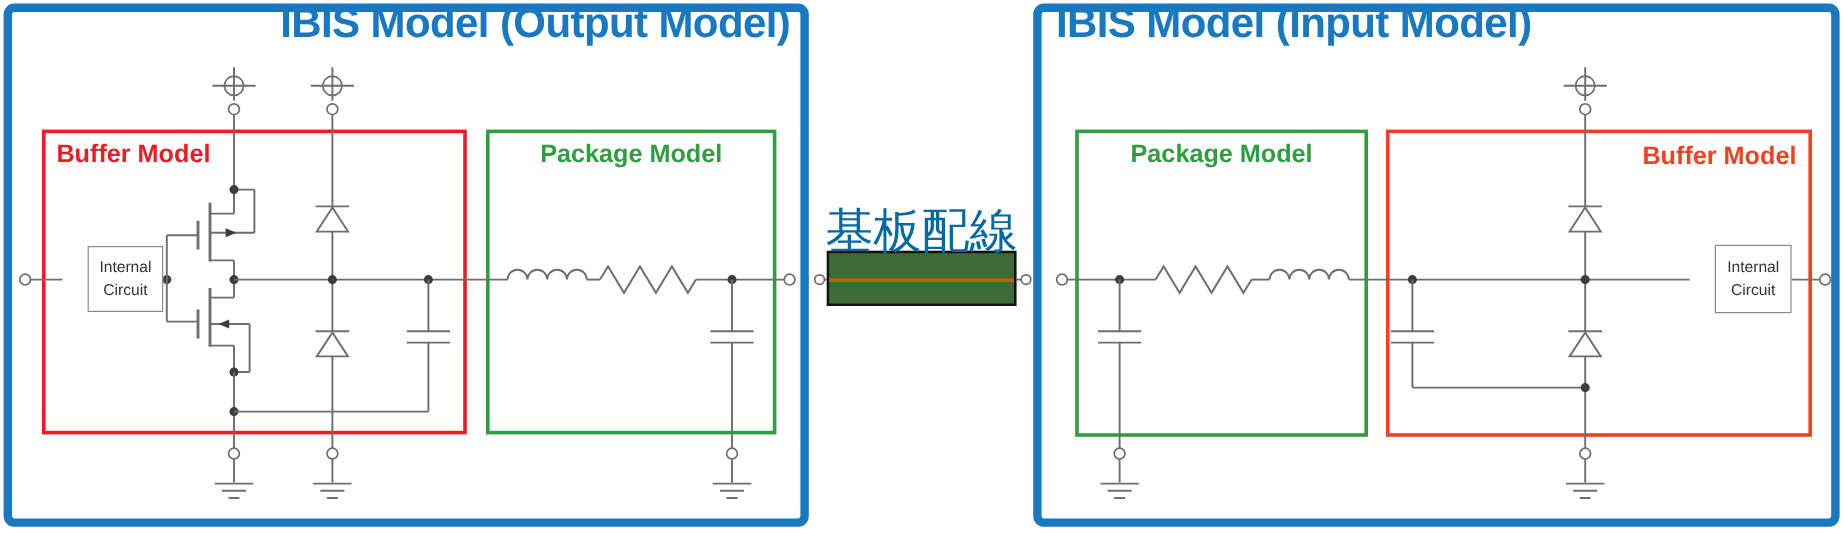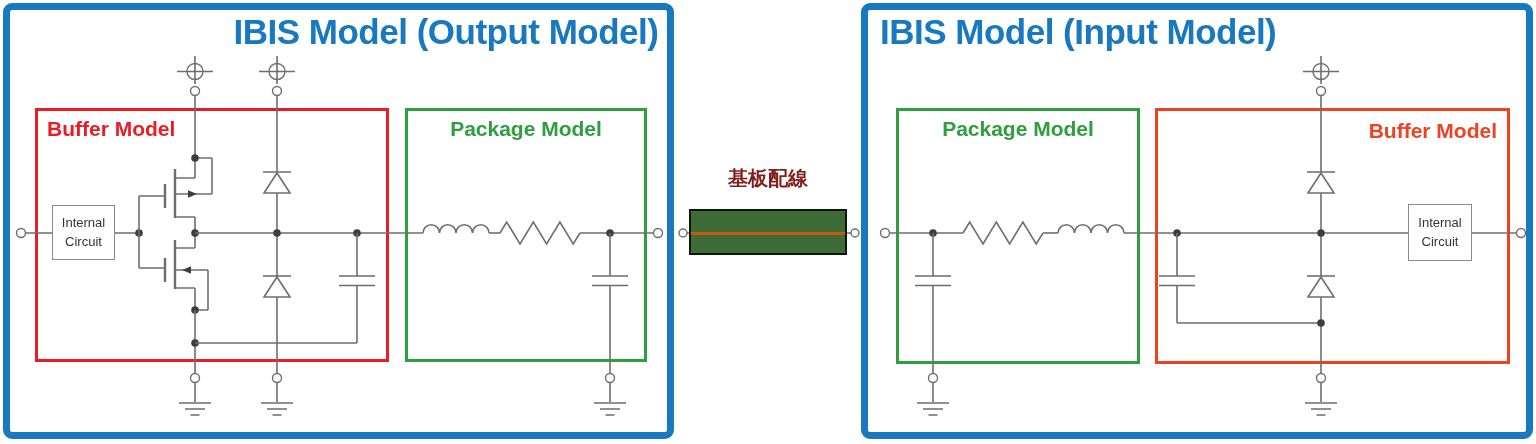--- a/index.html
+++ b/index.html
@@ -2,42 +2,42 @@
 <html><head>
 <meta charset="utf-8">
 <style>
   html,body{margin:0;padding:0;background:#ffffff;}
   body{width:1536px;height:444px;position:relative;overflow:hidden;
        font-family:"Liberation Sans",sans-serif;}
   
   .panel{position:absolute;top:3px;height:436px;border:7px solid #1878C0;border-radius:9px;box-sizing:border-box;background:transparent;}
   #panel-left{left:3px;width:671px;}
   #panel-right{left:861px;width:672px;}
-  .panel-title{position:absolute;top:12px;font-size:35px;font-weight:bold;color:#1878C0;letter-spacing:-0.5px;white-space:nowrap;}
+  .panel-title{position:absolute;top:0;font-size:35px;font-weight:bold;color:#1878C0;letter-spacing:-0.5px;white-space:nowrap;}
   #title-left{left:125px;width:642px;text-align:center;}
   #title-right{left:880px;text-align:right;}
   
   .modelbox{position:absolute;top:108px;box-sizing:border-box;background:transparent;}
   #buffer-left {left:35px;  width:354px;height:254px;border:3px solid #EC1C24;}
   #package-left{left:405px; width:242px;height:254px;border:3px solid #2E9E3E;}
   #package-right{left:896px;width:244px;height:256px;border:3px solid #2E9E3E;}
   #buffer-right{left:1155px;width:355px;height:256px;border:3px solid #F04222;}
   .boxlabel{font-size:21px;font-weight:bold;white-space:nowrap;}
   .red-label{color:#EC1C24;position:absolute;top:6px;left:9px;}
   .red-label-r{color:#F04222;position:absolute;top:8px;right:10px;}
   .green-label{color:#2E9E3E;position:absolute;top:6px;left:0;width:100%;text-align:center;}
   
   .ic-box{position:absolute;box-sizing:border-box;border:1.5px solid #8a8a8a;background:#ffffff;
           display:flex;align-items:center;justify-content:center;text-align:center;
-          font-size:13px;line-height:1.45;color:#333;z-index:6;}
+          font-size:13px;line-height:1.45;color:#333;z-index:6;margin-left:21px;}
   #ic-left{left:52px;top:205px;width:63px;height:55px;}
   #ic-right{left:1408px;top:204px;width:64px;height:57px;}
   
   #board-label{position:absolute;left:674px;top:165px;width:188px;text-align:center;
-               font-size:20px;font-weight:bold;color:#7f1d1d;z-index:7;}
+               font-size:40px;font-weight:normal;color:#0369a1;z-index:7;}
   #board-trace{position:absolute;left:689px;top:209px;width:158px;height:46px;
                background:#3C6B35;border:2px solid #111;box-sizing:border-box;z-index:6;}
   #board-trace .copper{position:absolute;left:0;top:21px;width:100%;height:3px;background:#C55A11;}
   
   #circuit{position:absolute;left:0;top:0;z-index:5;pointer-events:none;}
   #circuit path, #circuit line, #circuit polyline{stroke:#6E6E6E;stroke-width:1.6;fill:none;}
   #circuit .thick{stroke-width:2.4;}
   #circuit circle.term{fill:#ffffff;stroke:#6E6E6E;stroke-width:1.4;}
   #circuit circle.pwr{fill:none;stroke:#6E6E6E;stroke-width:1.4;}
   #circuit circle.dot{fill:#3d3d3d;stroke:none;}

